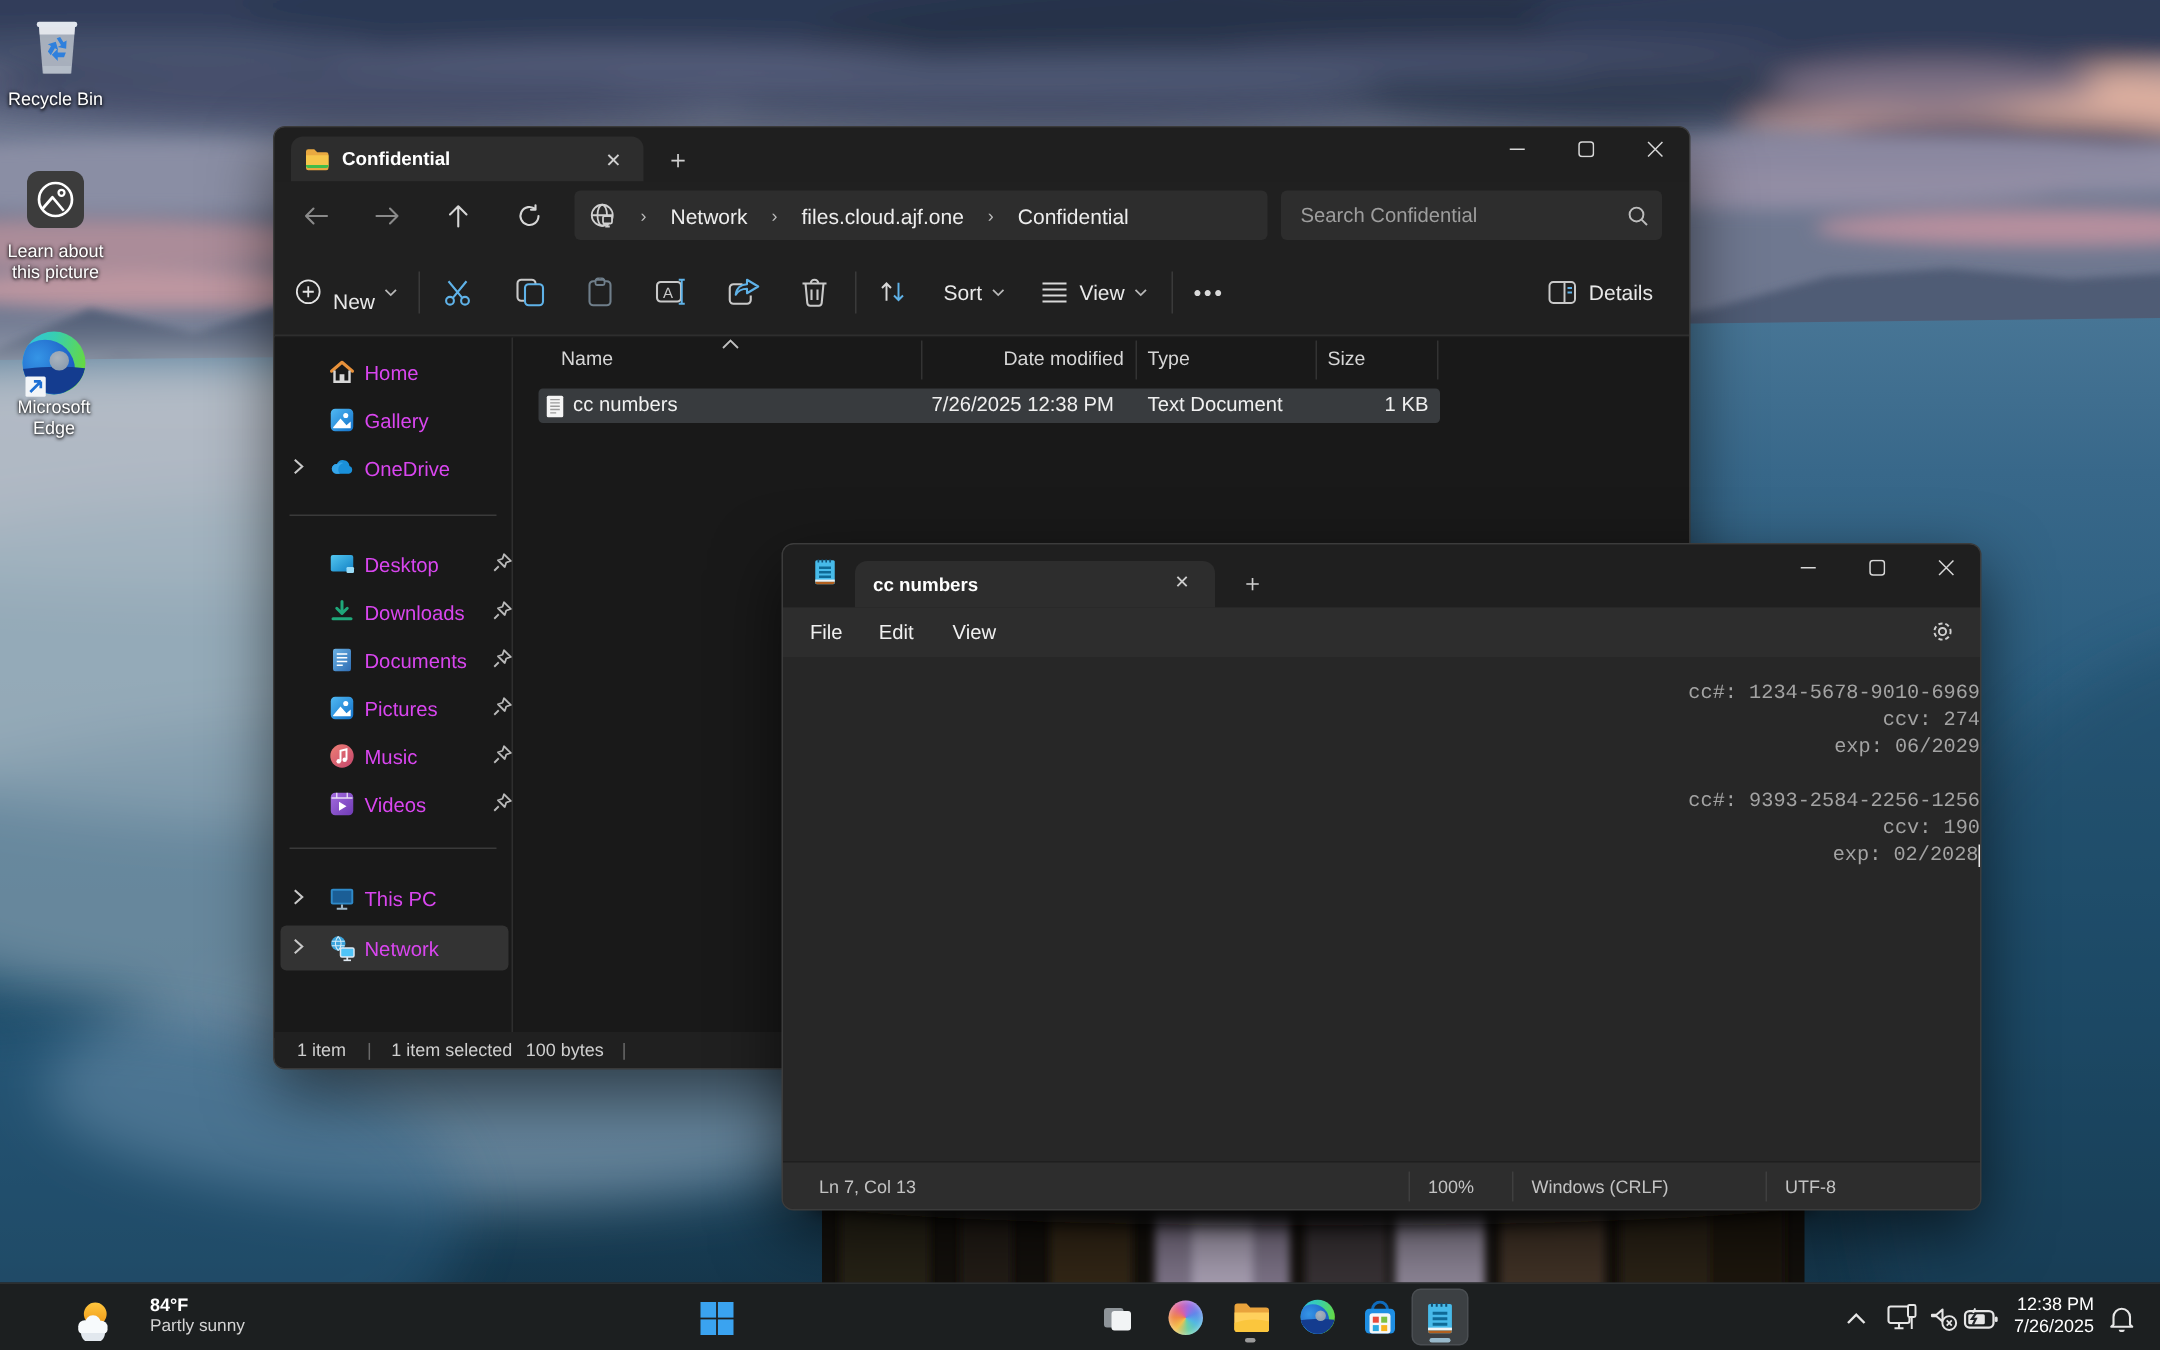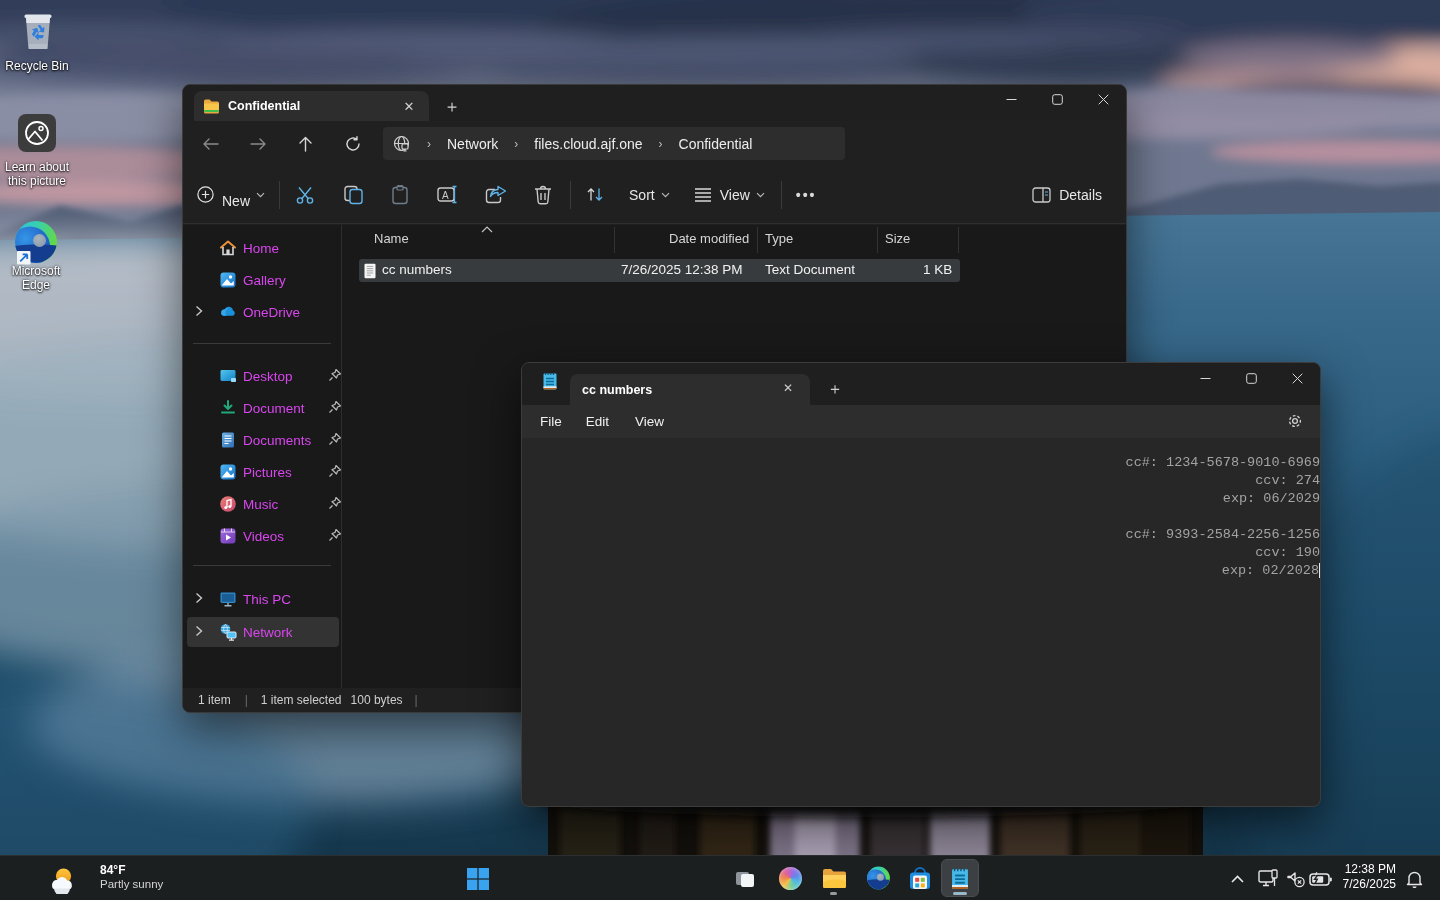--- a/index.html
+++ b/index.html
@@ -281,20 +281,27 @@
       <rect x="9" y="9" width="6" height="5" rx="1" fill="#2d2d2d" stroke="#d0d0d0" stroke-width="1.2"></rect>
       <path d="M12,14 v2 M10.5,16 h3" stroke="#d0d0d0" stroke-width="1.2"></path>
     </svg>
     <span style="color:#bdbdbd; margin:0 16px 0 17px; font-size:12px;">›</span>
     <span>Network</span>
     <span style="color:#bdbdbd; margin:0 16px; font-size:12px;">›</span>
     <span>files.cloud.ajf.one</span>
     <span style="color:#bdbdbd; margin:0 16px; font-size:12px;">›</span>
     <span>Confidential</span>
   </div>
+  <div class="search">
+        <span style="margin-left:13px;">Search Confidential</span>
+    <svg style="position:absolute; right:9px;" width="14" height="14" viewBox="0 0 14 14">
+          <circle cx="6" cy="6" r="4.6" fill="none" stroke="#bdbdbd" stroke-width="1.3"></circle>
+          <path d="M9.4,9.4 L13,13" stroke="#bdbdbd" stroke-width="1.3"></path>
+        </svg>
+  </div>
   <div class="toolbar">
     <div style="display:flex; align-items:center; margin-left:14px;">
       <svg width="17" height="17" viewBox="0 0 17 17">
             <circle cx="8.5" cy="8.5" r="7.6" fill="none" stroke="#e4e4e4" stroke-width="1.2"></circle>
             <path d="M8.5,4.8 v7.4 M4.8,8.5 h7.4" stroke="#e4e4e4" stroke-width="1.2"></path>
           </svg>
       <span style="margin:12px 6px 0 8px;">New</span>
       <svg width="9" height="6" viewBox="0 0 9 6">
             <path d="M1,1.2 l3.5,3.5 L8,1.2" stroke="#b8b8b8" stroke-width="1.2" fill="none"></path>
           </svg>
@@ -410,21 +417,21 @@
       <span class="pin"><svg width="14" height="14" viewBox="0 0 14 14">
               <path d="M8,1.5 L12.5,6 L9.5,7 L8.5,10 L4,5.5 L7,4.5 Z M4.5,9.5 L1.5,12.5" stroke="#b9b9b9" stroke-width="1.2" fill="none" stroke-linejoin="round"></path>
             </svg></span>
     </div>
     <div class="srow" style="top:168px;">
       <svg class="sic" viewBox="0 0 18 18">
             <path d="M9,2 v8 M5.5,6.5 L9,10 l3.5,-3.5" fill="none" stroke="#1fa87a" stroke-width="2" stroke-linecap="round" stroke-linejoin="round"></path>
             <path d="M3,13.5 h12" stroke="#1fa87a" stroke-width="2" stroke-linecap="round"></path>
             <path d="M3,16 h12" stroke="#9adcf7" stroke-width="0"></path>
           </svg>
-      <span class="stx">Document</span>
+      <span class="stx">Downloads</span>
       <span class="pin"><svg width="14" height="14" viewBox="0 0 14 14">
               <path d="M8,1.5 L12.5,6 L9.5,7 L8.5,10 L4,5.5 L7,4.5 Z M4.5,9.5 L1.5,12.5" stroke="#b9b9b9" stroke-width="1.2" fill="none" stroke-linejoin="round"></path>
             </svg></span>
     </div>
     <div class="srow" style="top:200px;">
       <svg class="sic" viewBox="0 0 18 18">
             <defs>
               <linearGradient id="doc" x1="0" y1="0" x2="1" y2="1">
                 <stop offset="0" stop-color="#6ab1e4"></stop>
                 <stop offset="1" stop-color="#2f6db3"></stop>
@@ -587,20 +594,29 @@
           </g>
         </svg>
   </div>
   <div class="edit">cc#: 1234-5678-9010-6969
 ccv: 274
 exp: 06/2029
 
 cc#: 9393-2584-2256-1256
 ccv: 190
 exp: 02/2028<span style="border-right:1px solid #e8e8e8;"></span></div>
+  <div class="statbar">
+    <span style="position:absolute; left:24px; top:9px;">Ln 7, Col 13</span>
+    <div style="position:absolute; left:417px; top:6px; width:1px; height:20px; background:#3f3f3f;"></div>
+    <span style="position:absolute; left:430px; top:9px;">100%</span>
+    <div style="position:absolute; left:486px; top:6px; width:1px; height:20px; background:#3f3f3f;"></div>
+    <span style="position:absolute; left:499px; top:9px;">Windows (CRLF)</span>
+    <div style="position:absolute; left:655px; top:6px; width:1px; height:20px; background:#3f3f3f;"></div>
+    <span style="position:absolute; left:668px; top:9px;">UTF-8</span>
+  </div>
 </div>
 
 <div id="tb">
 
   <div class="ic" style="left:40px; width:44px;">
     <svg width="30" height="30" viewBox="0 0 30 30">
       <defs>
             <linearGradient id="wsun" x1="0" y1="0" x2="0" y2="1">
               <stop offset="0" stop-color="#ffc63e"></stop>
               <stop offset="1" stop-color="#ef9816"></stop>

